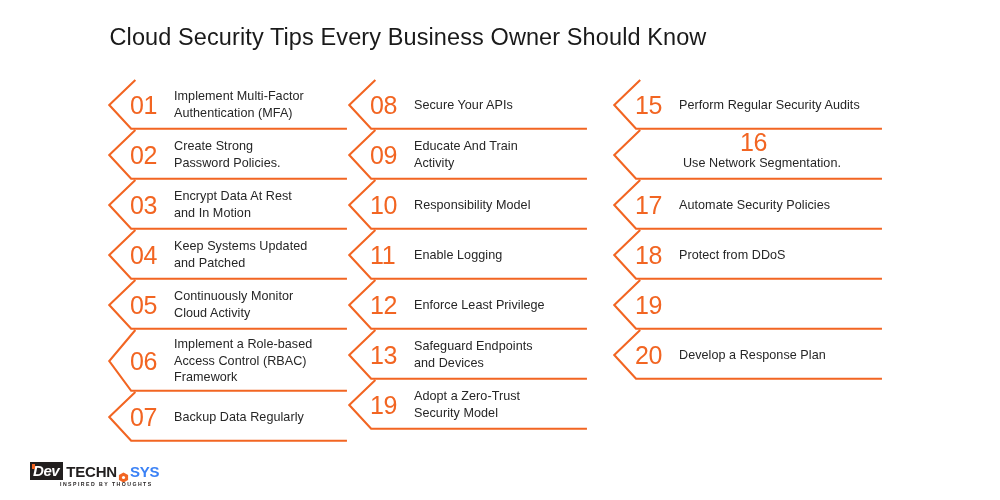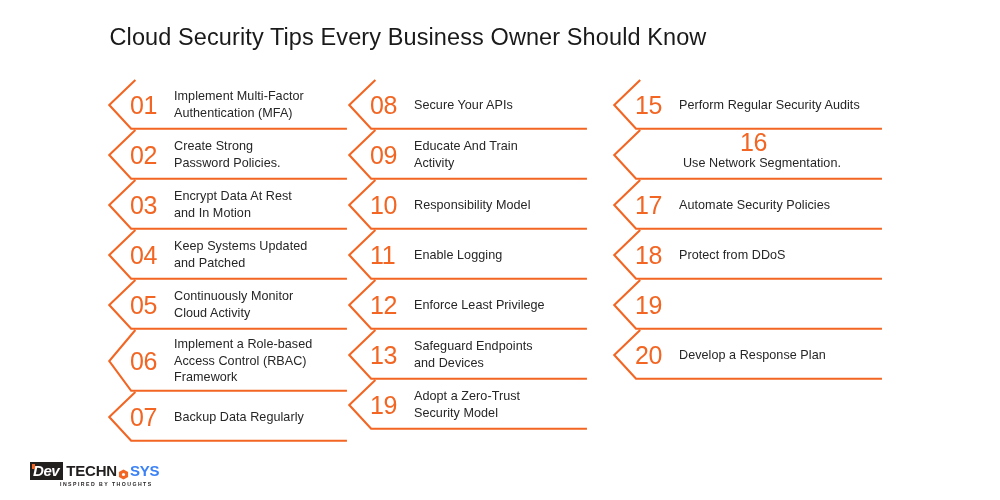--- a/index.html
+++ b/index.html
@@ -104,21 +104,21 @@
   .logo {
     position: absolute;
     left: 30px;
     bottom: 13px;
     display: flex;
     flex-direction: column;
     align-items: flex-start;
   }
   .logo-row {
     display: flex;
-    align-items: center;
+    align-items: flex-end;
   }
   .logo-dev {
     background: #221f1f;
     color: #ffffff;
     font-size: 15px;
     font-weight: 700;
     font-style: italic;
     letter-spacing: -0.4px;
     padding: 1px 4px 1px 3px;
     line-height: 1.05;

